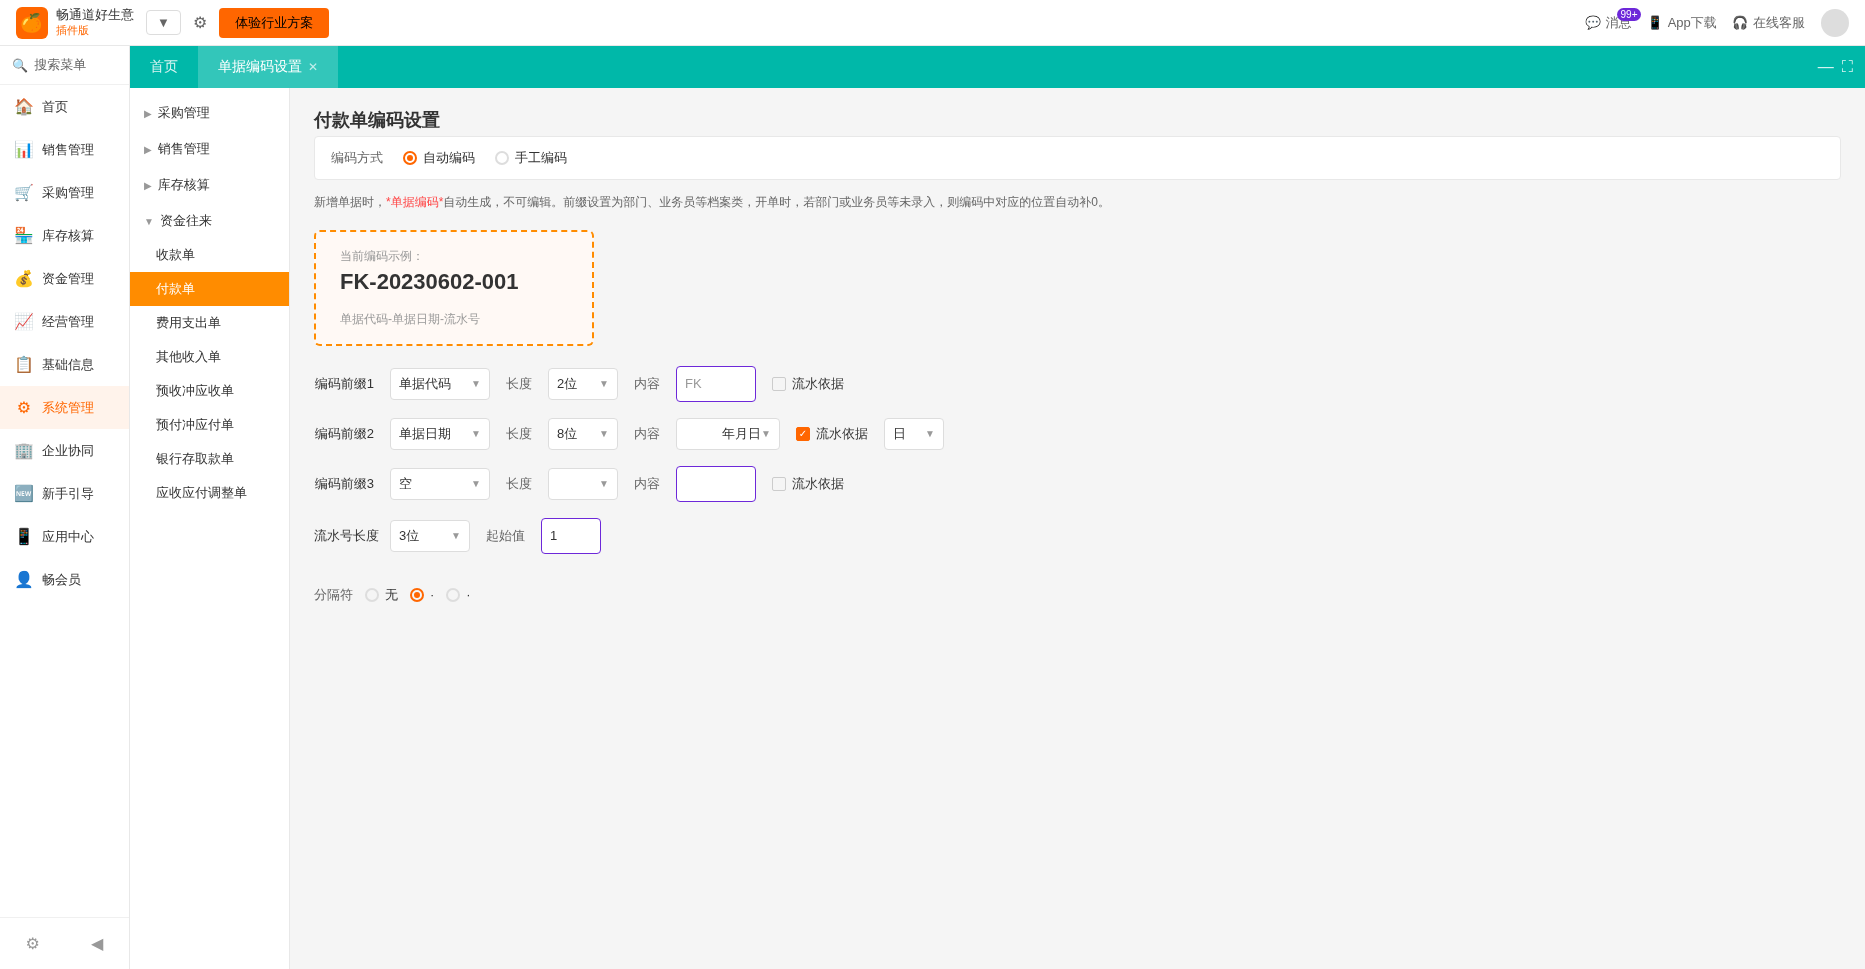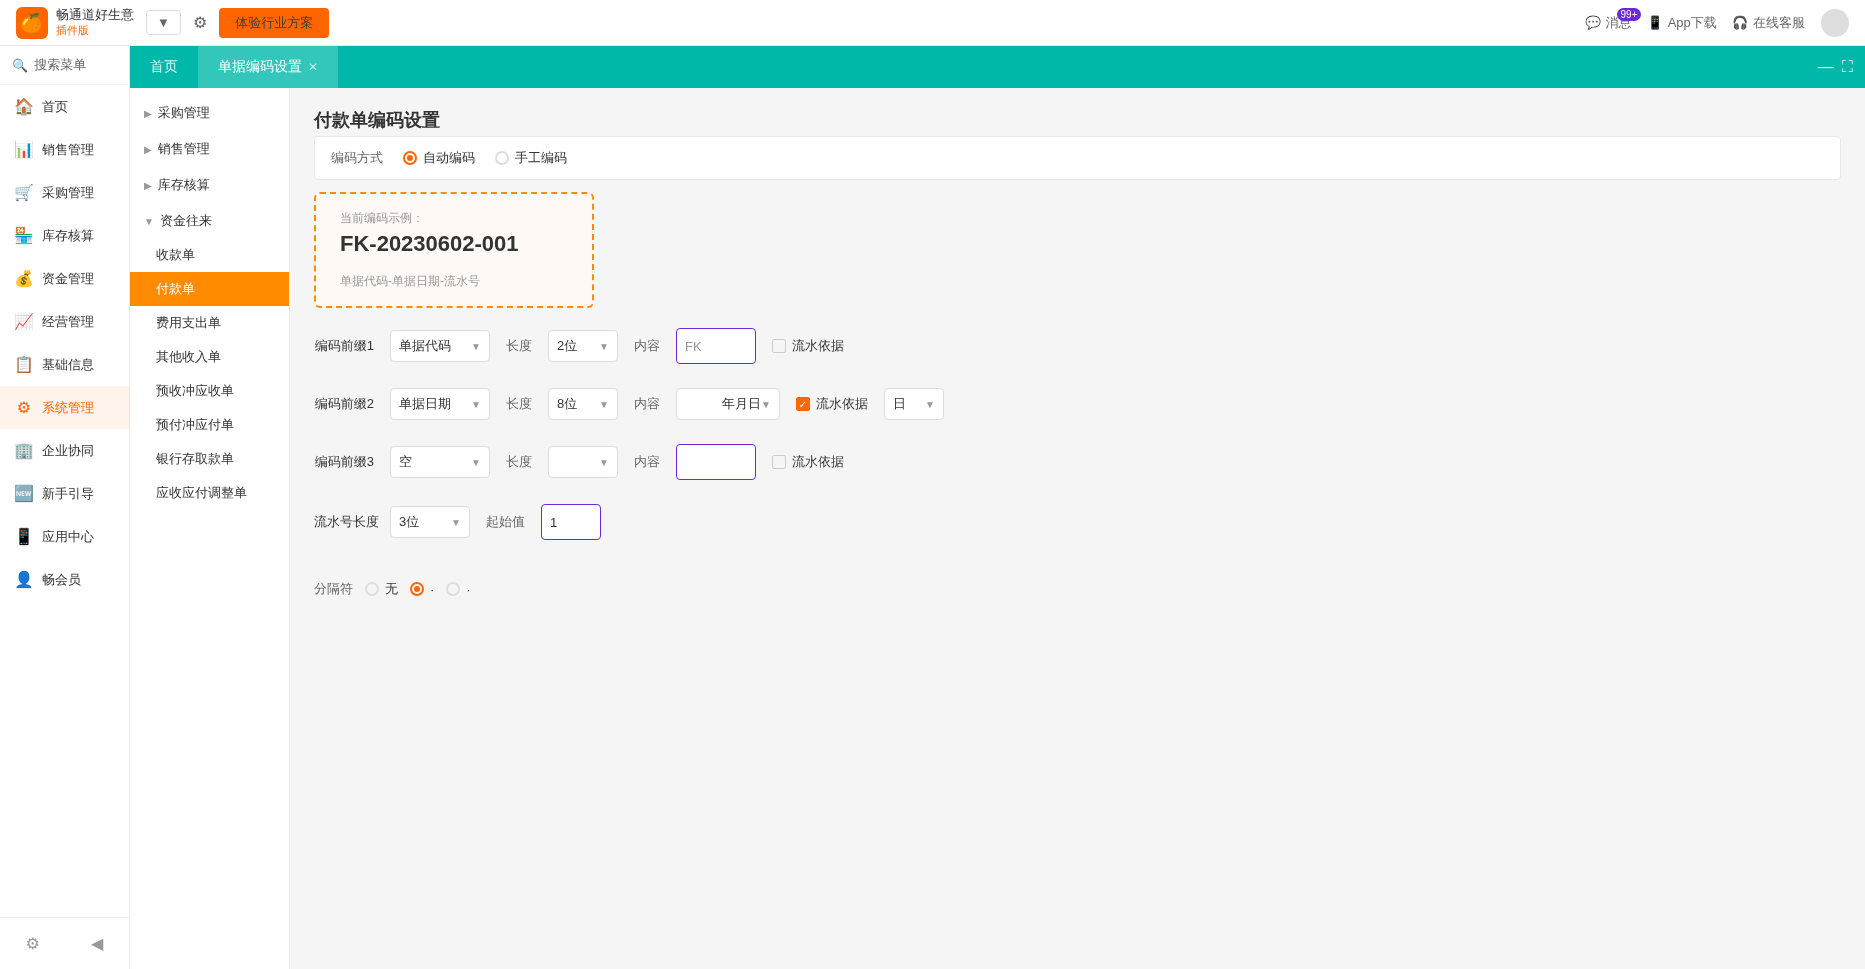--- a/index.html
+++ b/index.html
@@ -17,21 +17,21 @@
       flex-shrink: 0;
     }
     .top-bar-left { display: flex; align-items: center; gap: 12px; }
     .top-bar-logo { display: flex; align-items: center; gap: 8px; }
     .logo-icon { width: 32px; height: 32px; background: #ff6600; border-radius: 6px; display: flex; align-items: center; justify-content: center; color: white; font-size: 18px; }
     .logo-text { font-size: 13px; color: #333; line-height: 1.3; }
     .logo-sub { font-size: 11px; color: #ff6600; }
     .top-bar-controls { display: flex; align-items: center; gap: 8px; }
     .dropdown-btn { background: none; border: 1px solid #ddd; padding: 4px 10px; border-radius: 4px; cursor: pointer; color: #666; font-size: 13px; display: flex; align-items: center; gap: 4px; }
     .gear-btn { background: none; border: none; cursor: pointer; color: #666; font-size: 16px; padding: 4px; }
-    .trial-btn { background: #ff6600; color: #404040; border: none; padding: 6px 16px; border-radius: 4px; cursor: pointer; font-size: 13px; }
+    .trial-btn { background: #ff6600; color: #000000; border: none; padding: 6px 16px; border-radius: 4px; cursor: pointer; font-size: 13px; }
     .top-bar-right { display: flex; align-items: center; gap: 16px; font-size: 13px; color: #666; }
     .message-btn { position: relative; cursor: pointer; display: flex; align-items: center; gap: 4px; }
     .badge { background: #6d28d9; color: white; font-size: 10px; padding: 1px 4px; border-radius: 8px; position: absolute; top: -6px; right: -10px; }
     .top-right-item { cursor: pointer; display: flex; align-items: center; gap: 4px; color: #666; font-size: 13px; }
 
     
     .main-layout { display: flex; flex: 1; overflow: hidden; }
 
     
     .sidebar {
@@ -128,21 +128,21 @@
     }
     .example-label { font-size: 12px; color: #999; margin-bottom: 4px; }
     .example-code { font-size: 22px; font-weight: bold; color: #333; margin-bottom: 16px; }
     .example-desc { font-size: 12px; color: #999; }
 
     
     .checkbox-row { display: flex; align-items: center; gap: 8px; margin-bottom: 20px; font-size: 13px; color: #333; }
     .checkbox-box { width: 14px; height: 14px; border: 1.5px solid #ccc; border-radius: 2px; cursor: pointer; }
 
     
-    .form-rows { display: flex; flex-direction: column; gap: 24px; }
+    .form-rows { display: flex; flex-direction: column; gap: 16px; }
     .form-row { display: flex; align-items: center; gap: 16px; flex-wrap: wrap; }
     .form-label { font-size: 13px; color: #333; width: 60px; text-align: right; white-space: nowrap; }
     .form-select { height: 32px; border: 1px solid #ddd; border-radius: 4px; padding: 0 8px; font-size: 13px; background: #fff; color: #333; display: flex; align-items: center; justify-content: space-between; cursor: pointer; min-width: 90px; }
     .form-select .arrow { color: #999; font-size: 10px; }
     .form-input-sm { height: 36px; border: 1px solid #6d28d9; border-radius: 4px; padding: 16px 8px; font-size: 13px; color: #333; min-width: 60px; background: #fff; display: flex; align-items: center; }
     .form-text { font-size: 13px; color: #666; }
 
     
     .inline-checkbox { display: flex; align-items: center; gap: 6px; font-size: 13px; color: #333; cursor: pointer; }
     .cb-box { width: 14px; height: 14px; border: 1.5px solid #ccc; border-radius: 2px; display: flex; align-items: center; justify-content: center; cursor: pointer; }
@@ -343,20 +343,23 @@
               </div>
               <span>自动编码</span>
             </label>
             <label class="radio-item">
               <div class="radio-circle"></div>
               <span>手工编码</span>
             </label>
           </div>
 
           
+          <div class="notice-text">
+            新增单据时，<span>*单据编码*</span>自动生成，不可编辑。前缀设置为部门、业务员等档案类，开单时，若部门或业务员等未录入，则编码中对应的位置自动补0。
+          </div>
 
           
           <div class="example-box">
             <div class="example-label">当前编码示例：</div>
             <div class="example-code">FK-20230602-001</div>
             <div class="example-desc">单据代码-单据日期-流水号</div>
           </div>
 
           
 

